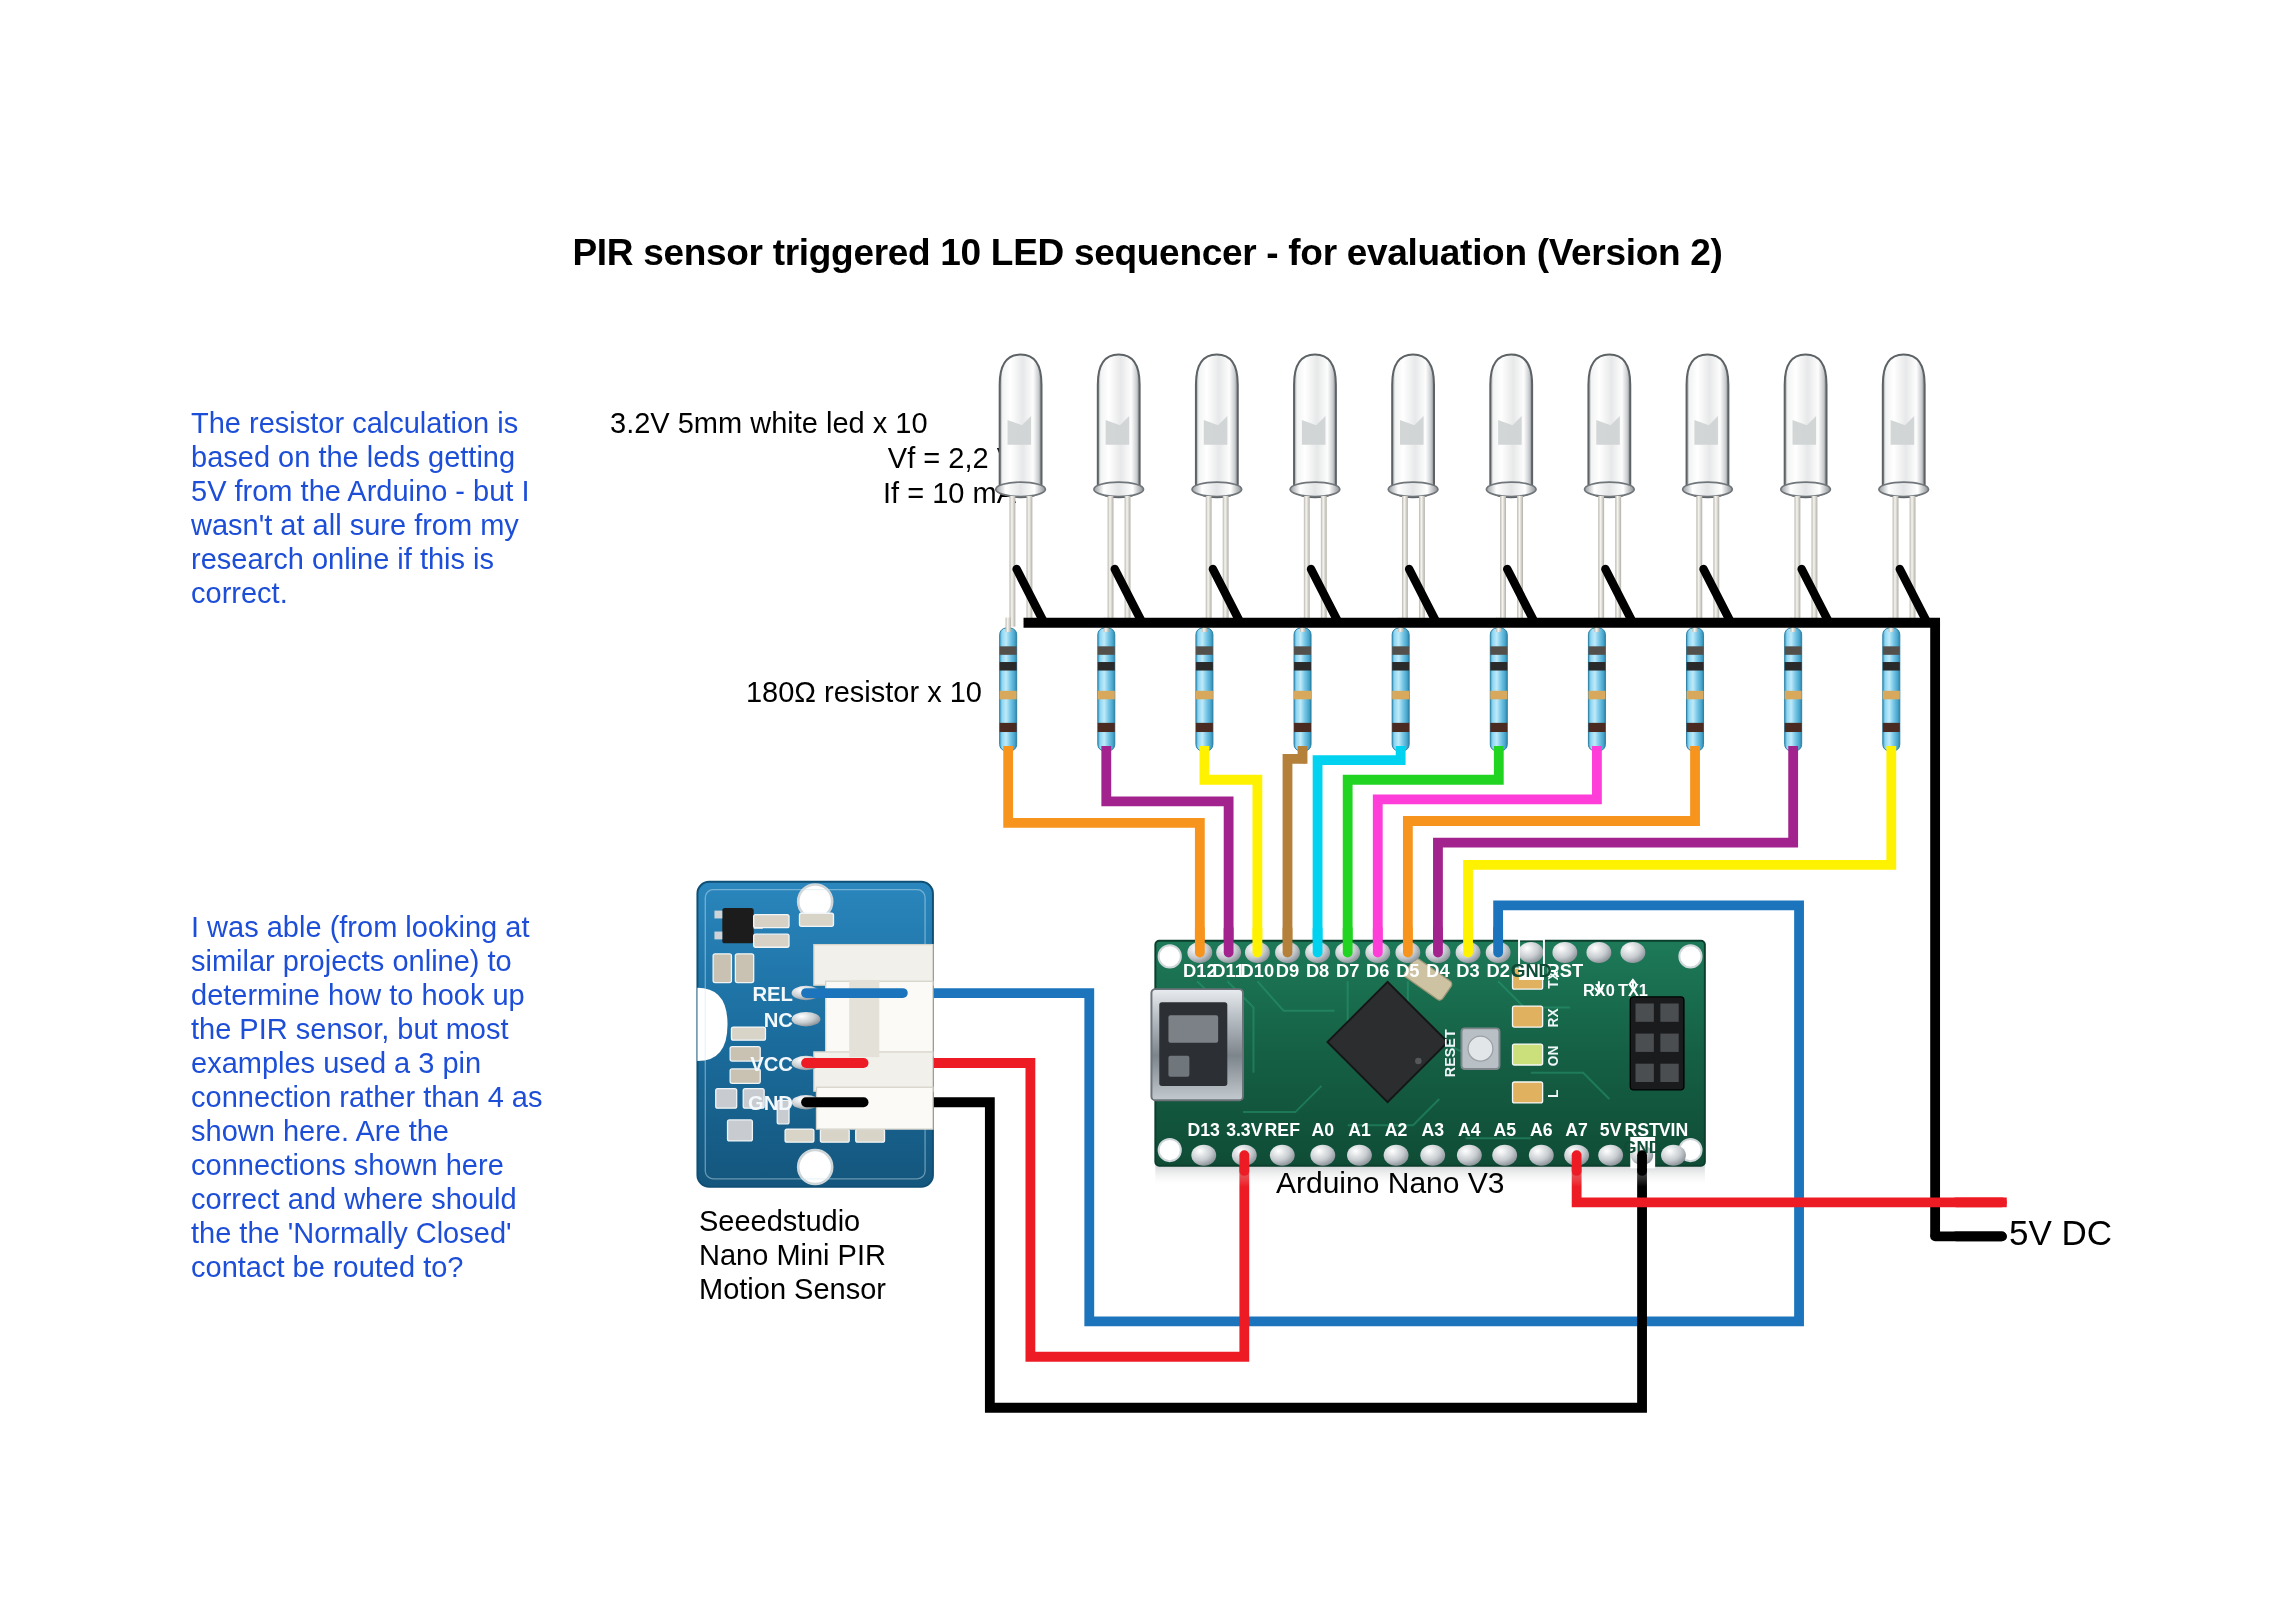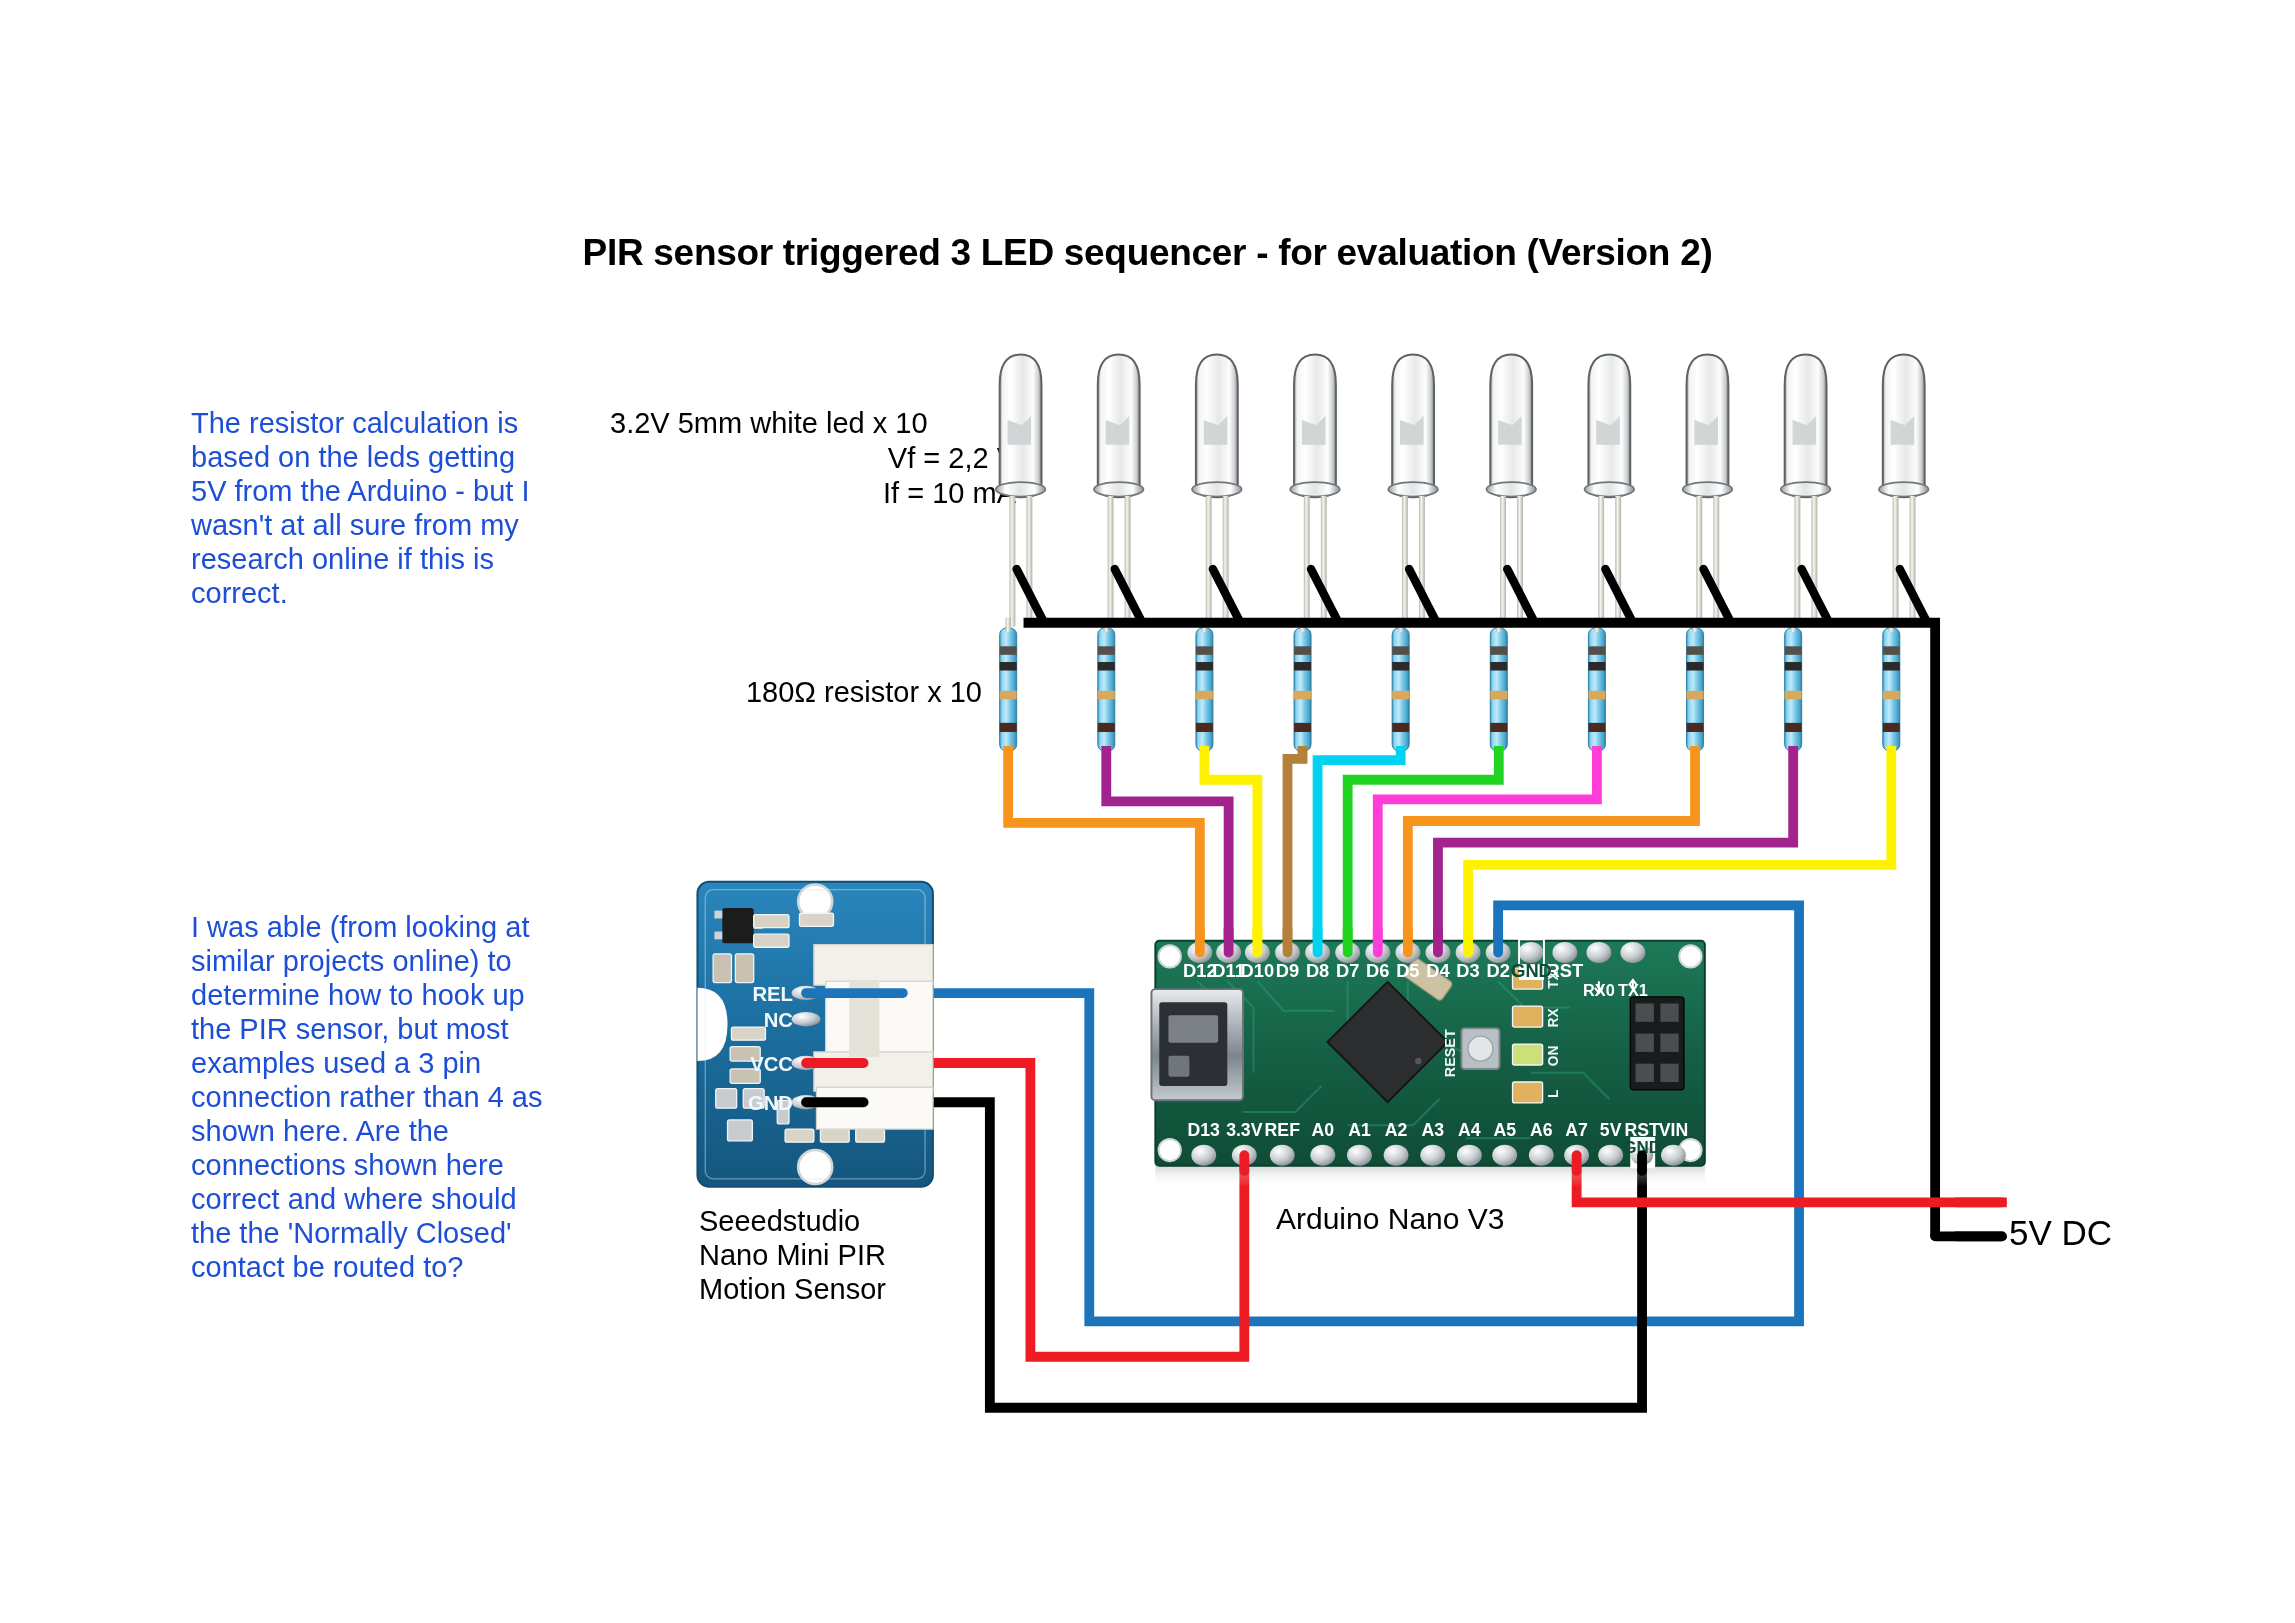--- a/index.html
+++ b/index.html
@@ -8,29 +8,29 @@
   .abs{position:absolute;}
   #title{left:0;top:232px;width:2295px;text-align:center;font-size:37px;font-weight:bold;letter-spacing:-0.3px;}
   .note{font-size:29px;line-height:34px;color:#1d4ed8;}
   #note1{left:191px;top:406px;width:366px;}
   #note2{left:191px;top:910px;width:366px;}
   .lbl{font-size:29px;line-height:35px;}
   #ledspec{left:576px;top:406px;width:406px;text-align:right;margin-left:34px;}
   #ledspec .l1{text-align:left;}
   #ledspec .l2,#ledspec .l3{text-align:right;}
   #resspec{left:681px;top:675px;width:301px;text-align:right;}
-  #nanolabel{left:1276px;top:1166px;font-size:30px;margin-top:36px;}
+  #nanolabel{left:1276px;top:1166px;font-size:30px;}
   #pirlabel{left:699px;top:1204px;font-size:29px;line-height:34px;}
   #dclabel{left:2009px;top:1201px;font-size:35px;margin-top:12px;}
   svg#scene{position:absolute;left:0;top:0;width:2295px;height:1623px;}
 </style>
 </head>
 <body>
 
-<div class="abs" id="title">PIR sensor triggered 3 LED sequencer - for evaluation (Version 2)</div>
+<div class="abs" id="title">PIR sensor triggered 10 LED sequencer - for evaluation (Version 2)</div>
 
 <div class="abs note" id="note1">The resistor calculation is based on the leds getting 5V from the Arduino - but I wasn't at all sure from my research online if this is correct.</div>
 <div class="abs note" id="note2">I was able (from looking at similar projects online) to determine how to hook up the PIR sensor, but most examples used a 3 pin connection rather than 4 as shown here. Are the connections shown here correct and where should the the 'Normally Closed' contact be routed to?</div>
 
 <div class="abs lbl" id="ledspec">
   <div class="l1">3.2V 5mm white led x 10</div>
   <div class="l2">Vf = 2,2 V</div>
   <div class="l3">If = 10 mA</div>
 </div>
 <div class="abs lbl" id="resspec">180Ω resistor x 10</div>

